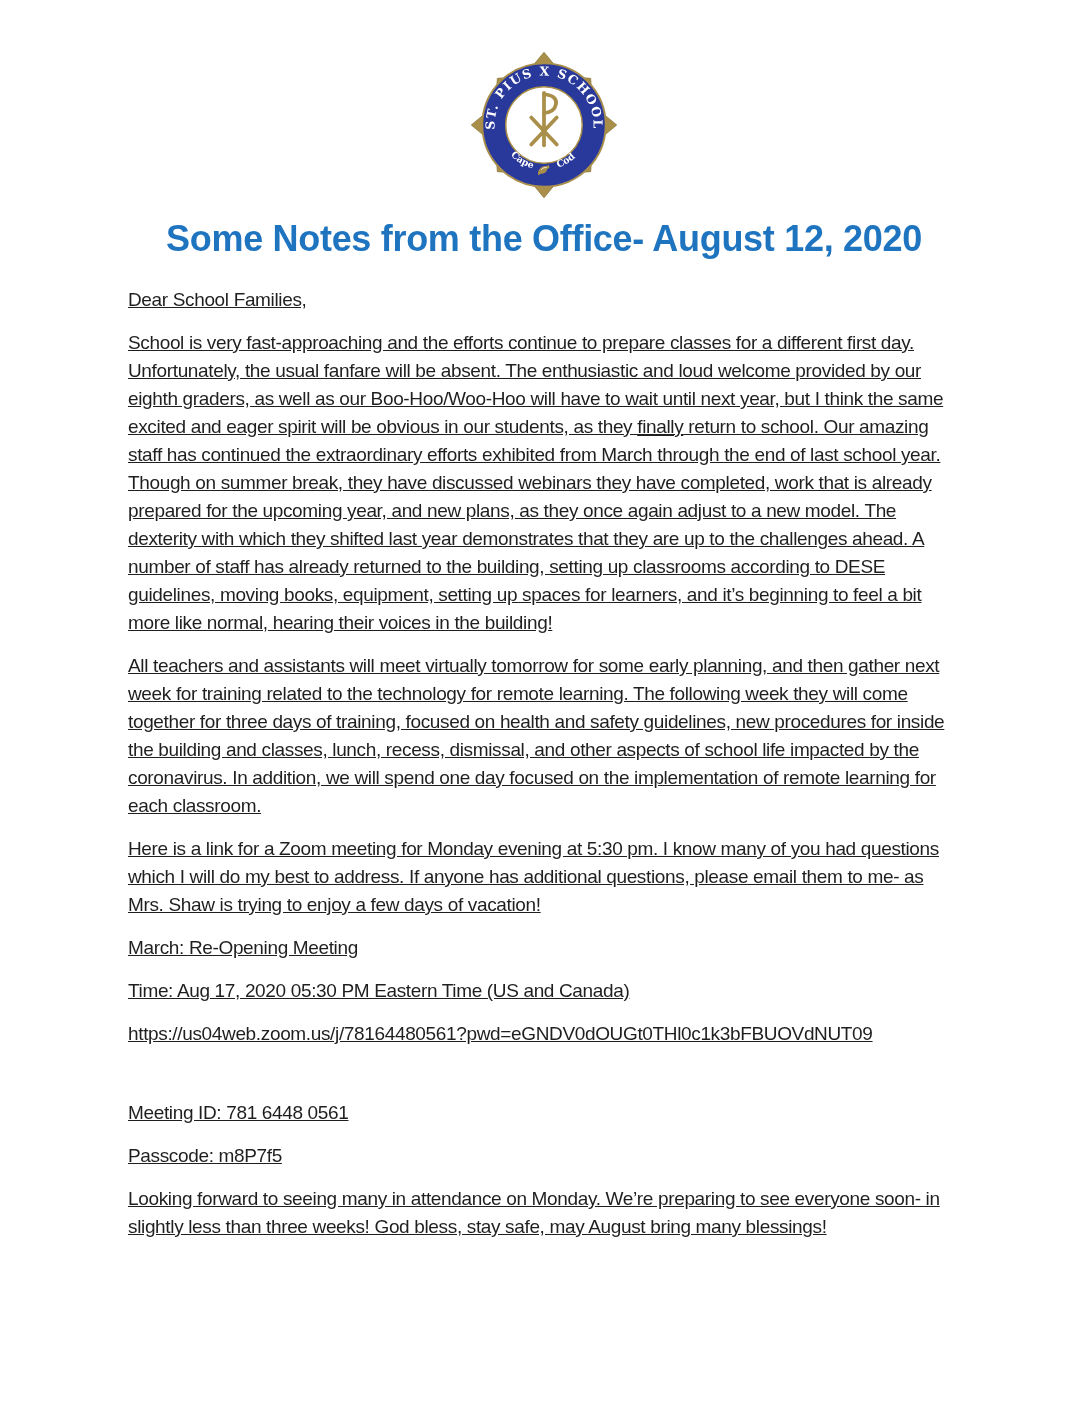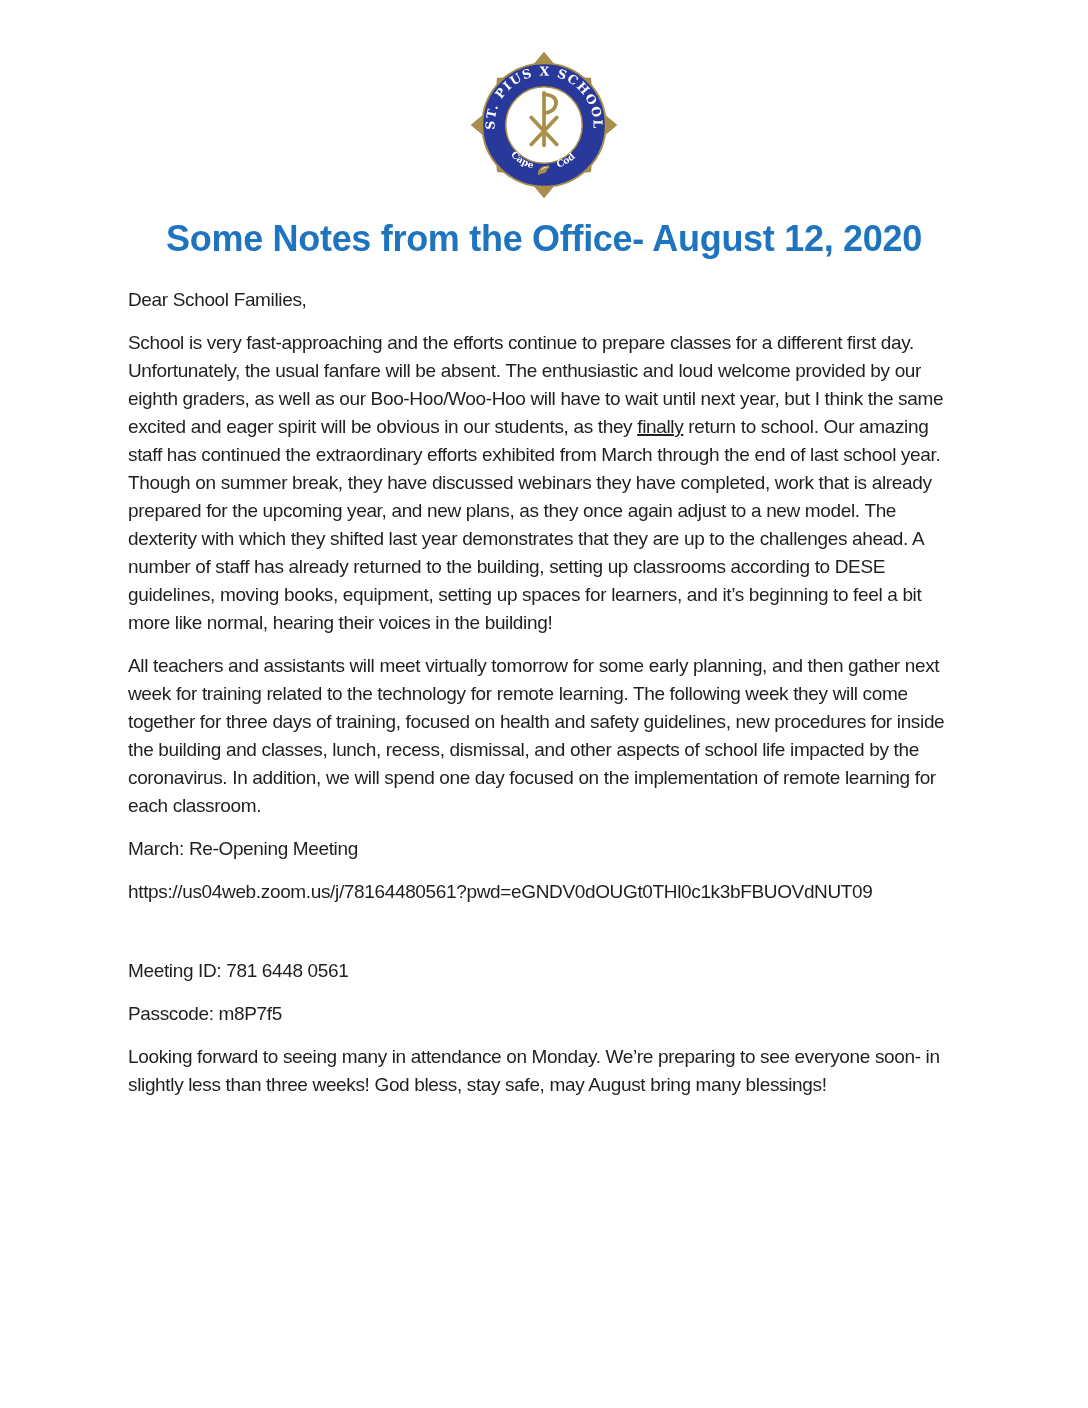--- a/index.html
+++ b/index.html
@@ -14,20 +14,21 @@
   .gold-stroke{stroke:var(--logo-gold,#a98f4a);fill:none;}
   .blue-ring{stroke:var(--logo-blue,#28389b);fill:none;}
   .ring-text{fill:#ffffff;font-family:"DejaVu Serif",serif;font-weight:bold;}
   .page-title{
     text-align:center;color:var(--title-blue,#1f74c0);
     font-size:36px;font-weight:700;margin:14px 0 26px 0;letter-spacing:-0.3px;
   }
   .body-text p{
     font-size:19px;line-height:28px;margin:0 0 15px 0;
     letter-spacing:-0.35px;
+    text-decoration:underline;
   }
   .u{text-decoration:underline;text-decoration-thickness:2px;}
   .link-line{color:var(--text,#1f1f1f);text-decoration:none;cursor:pointer;text-align:right;}
   .gap-lg{height:36px;}
   .sig{margin-top:46px;}
 </style>
 </head>
 <body>
 
 <div class="page">
@@ -73,23 +74,25 @@
   <h1 class="page-title">Some Notes from the Office- August 12, 2020</h1>
 
   <div class="body-text">
 
     <p>Dear School Families,</p>
 
     <p><span>School is very fast-approaching and the efforts continue to prepare classes for a different first day. Unfortunately, the usual fanfare will be absent. The enthusiastic and loud welcome provided by our eighth graders, as well as our Boo-Hoo/Woo-Hoo will have to wait until next year, but I think the same excited and eager spirit will be obvious in our students, as they </span><span class="u">finally</span><span> return to school. Our amazing staff has continued the extraordinary efforts exhibited from March through the end of last school year. Though on summer break, they have discussed webinars they have completed, work that is already prepared for the upcoming year, and new plans, as they once again adjust to a new model. The dexterity with which they shifted last year demonstrates that they are up to the challenges ahead. A number of staff has already returned to the building, setting up classrooms according to DESE guidelines, moving books, equipment, setting up spaces for learners, and it’s beginning to feel a bit more like normal, hearing their voices in the building!</span></p>
 
     <p>All teachers and assistants will meet virtually tomorrow for some early planning, and then gather next week for training related to the technology for remote learning. The following week they will come together for three days of training, focused on health and safety guidelines, new procedures for inside the building and classes, lunch, recess, dismissal, and other aspects of school life impacted by the coronavirus. In addition, we will spend one day focused on the implementation of remote learning for each classroom.</p>
 
+    <p>Here is a link for a Zoom meeting for Monday evening at 5:30 pm. I know many of you had questions which I will do my best to address. If anyone has additional questions, please email them to me- as Mrs. Shaw is trying to enjoy a few days of vacation!</p>
 
     <p>March: Re-Opening Meeting</p>
 
+    <p>Time: Aug 17, 2020 05:30 PM Eastern Time (US and Canada)</p>
 
     <p><a class="link-line">https://us04web.zoom.us/j/78164480561?pwd=eGNDV0dOUGt0THl0c1k3bFBUOVdNUT09</a></p>
 
     <div class="gap-lg"></div>
 
     <p>Meeting ID: 781 6448 0561</p>
 
     <p>Passcode: m8P7f5</p>
 
     <p>Looking forward to seeing many in attendance on Monday. We’re preparing to see everyone soon- in slightly less than three weeks! God bless, stay safe, may August bring many blessings!</p>

